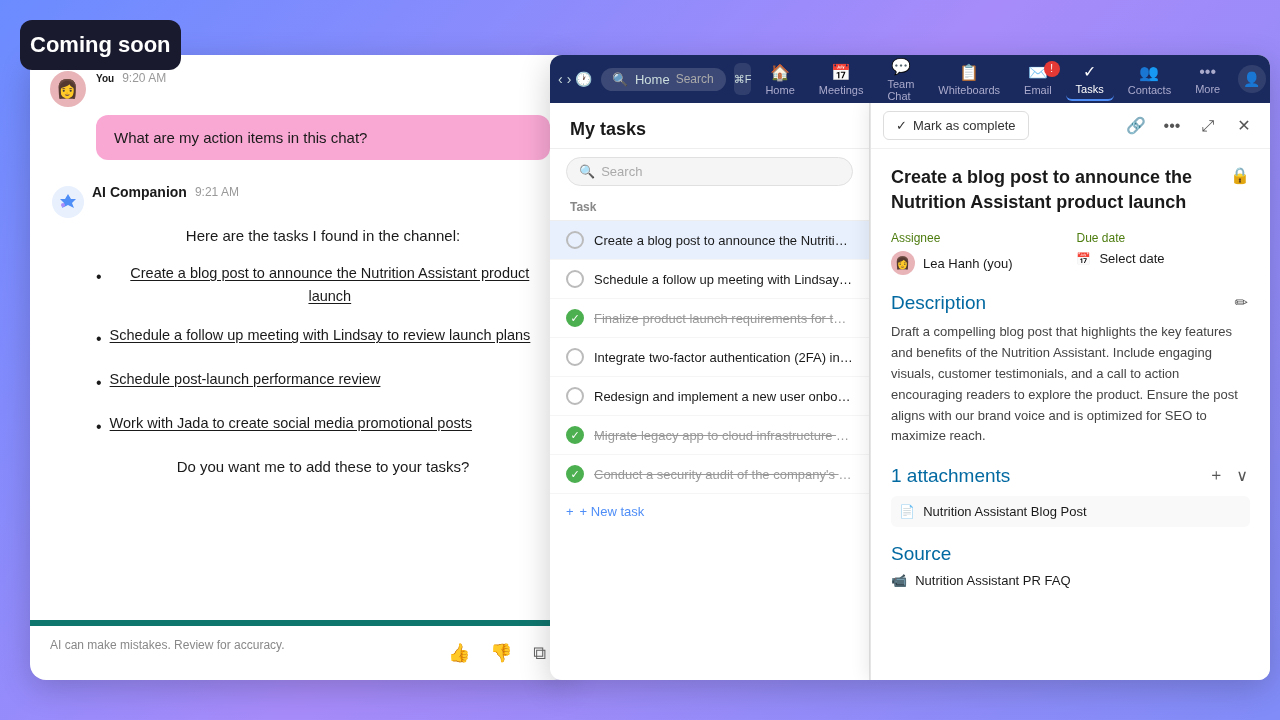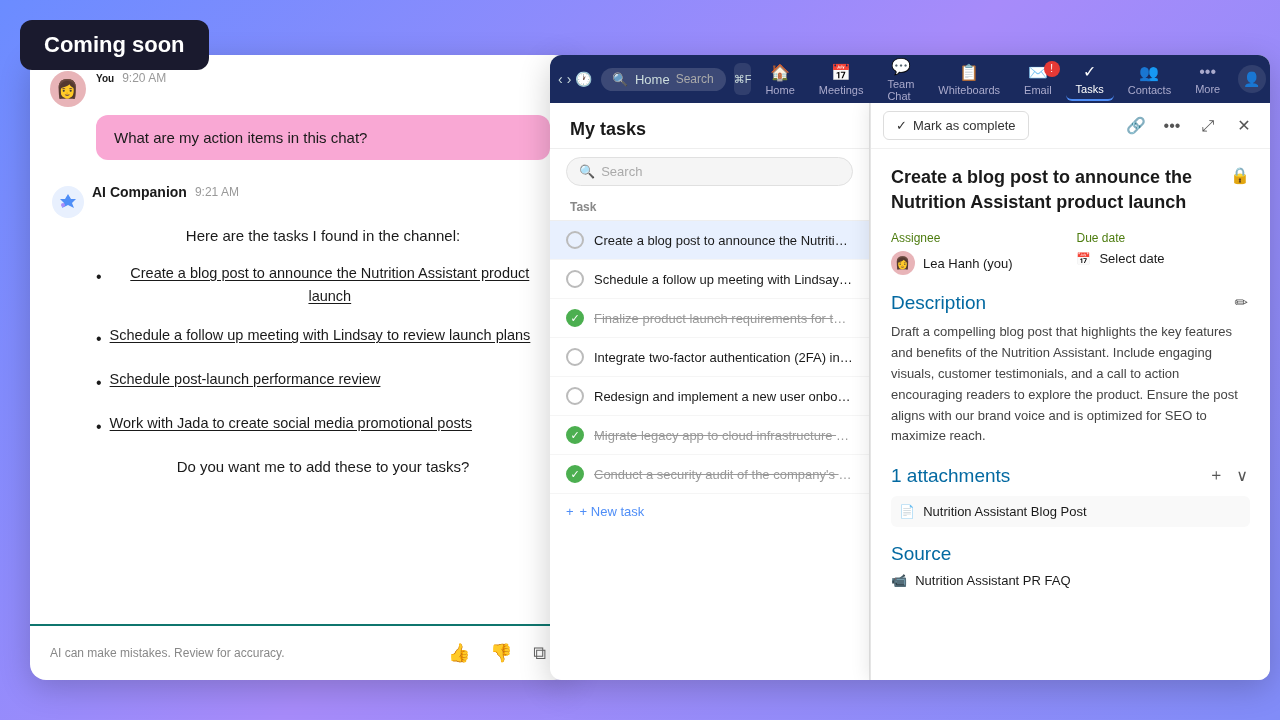--- a/index.html
+++ b/index.html
@@ -14,21 +14,21 @@
 
     
     .coming-soon-banner {
       position: absolute;
       top: 20px;
       left: 20px;
       background: #1a1a2e;
       color: white;
       font-size: 22px;
       font-weight: 700;
-      padding: 12px 24px;
+      padding: 12px 10px;
       border-radius: 12px;
       z-index: 100;
     }
 
     
     .chat-panel {
       position: absolute;
       top: 55px;
       left: 30px;
       width: 540px;
@@ -152,23 +152,22 @@
     }
 
     .ai-question {
       font-size: 15px;
       color: #1a1a1a;
     }
 
     .chat-footer {
       margin-top: auto;
       padding: 12px 20px;
-      border-top: 2px solid #0f766e;
-      display: flex;
-      align-items: center;
+      border-top: 6px solid #0f766e;
+      display: flex;
       justify-content: space-between;
     }
 
     .footer-disclaimer {
       font-size: 12px;
       color: #888;
     }
 
     .footer-actions {
       display: flex;

